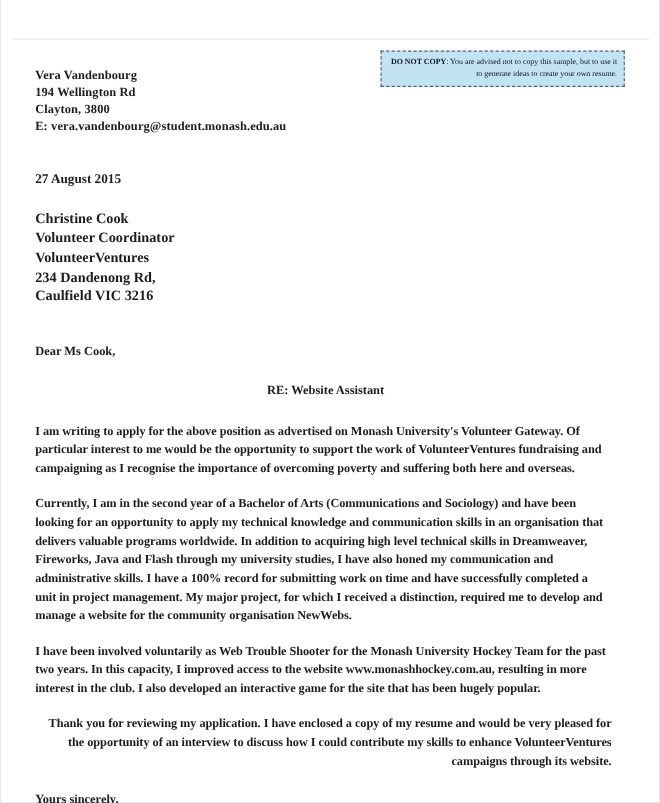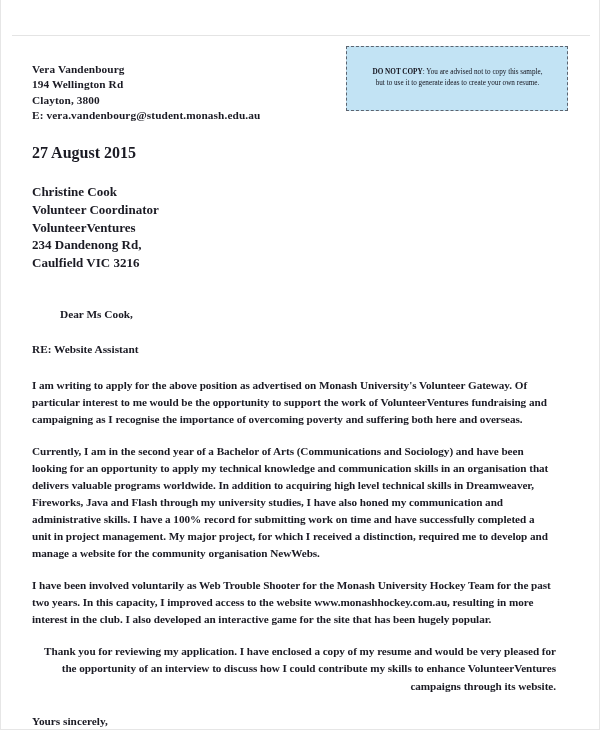--- a/index.html
+++ b/index.html
@@ -48,22 +48,22 @@
     box-sizing: border-box;
     background: #c2e3f4;
     border: 1px dashed #5b6470;
     padding: 4px 6px 5px 7px;
   }
   .notice-text {
     font-family: "Liberation Serif", "DejaVu Serif", serif;
     font-size: 7.2px;
     line-height: 1.5;
     color: #12121c;
-    margin: 16px;
-    text-align: center;
+    margin: 0;
+    text-align: right;
   }
   .notice-text .lead {
     font-weight: bold;
   }
 
   
   .letter {
     position: absolute;
     left: 31px;
     top: 62px;
@@ -75,50 +75,50 @@
     line-height: 1.36;
     font-weight: bold;
     letter-spacing: .1px;
   }
   .addr-block .line {
     display: block;
     white-space: pre;
   }
 
   .date-line {
-    margin-top: 19px;
-    font-size: 16px;
+    margin-top: 31px;
+    font-size: 12px;
     font-weight: bold;
     line-height: 1.36;
   }
 
   .recipient-block {
     margin-top: 19px;
     font-size: 13px;
     line-height: 1.36;
     font-weight: bold;
   }
   .recipient-block .line {
     display: block;
     white-space: pre;
   }
 
   .salutation {
     margin-top: 35px;
     font-size: 11.3px;
     font-weight: bold;
     line-height: 1.36;
-    margin-left: 28px;
   }
 
   .subject-line {
     margin-top: 20px;
     font-size: 11.3px;
     font-weight: bold;
     line-height: 1.36;
+    text-align: center;
   }
 
   .body-paragraphs {
     margin-top: 20px;
   }
   .para {
     font-size: 11.2px;
     line-height: 1.52;
     font-weight: bold;
     margin: 0 0 15px 0;

